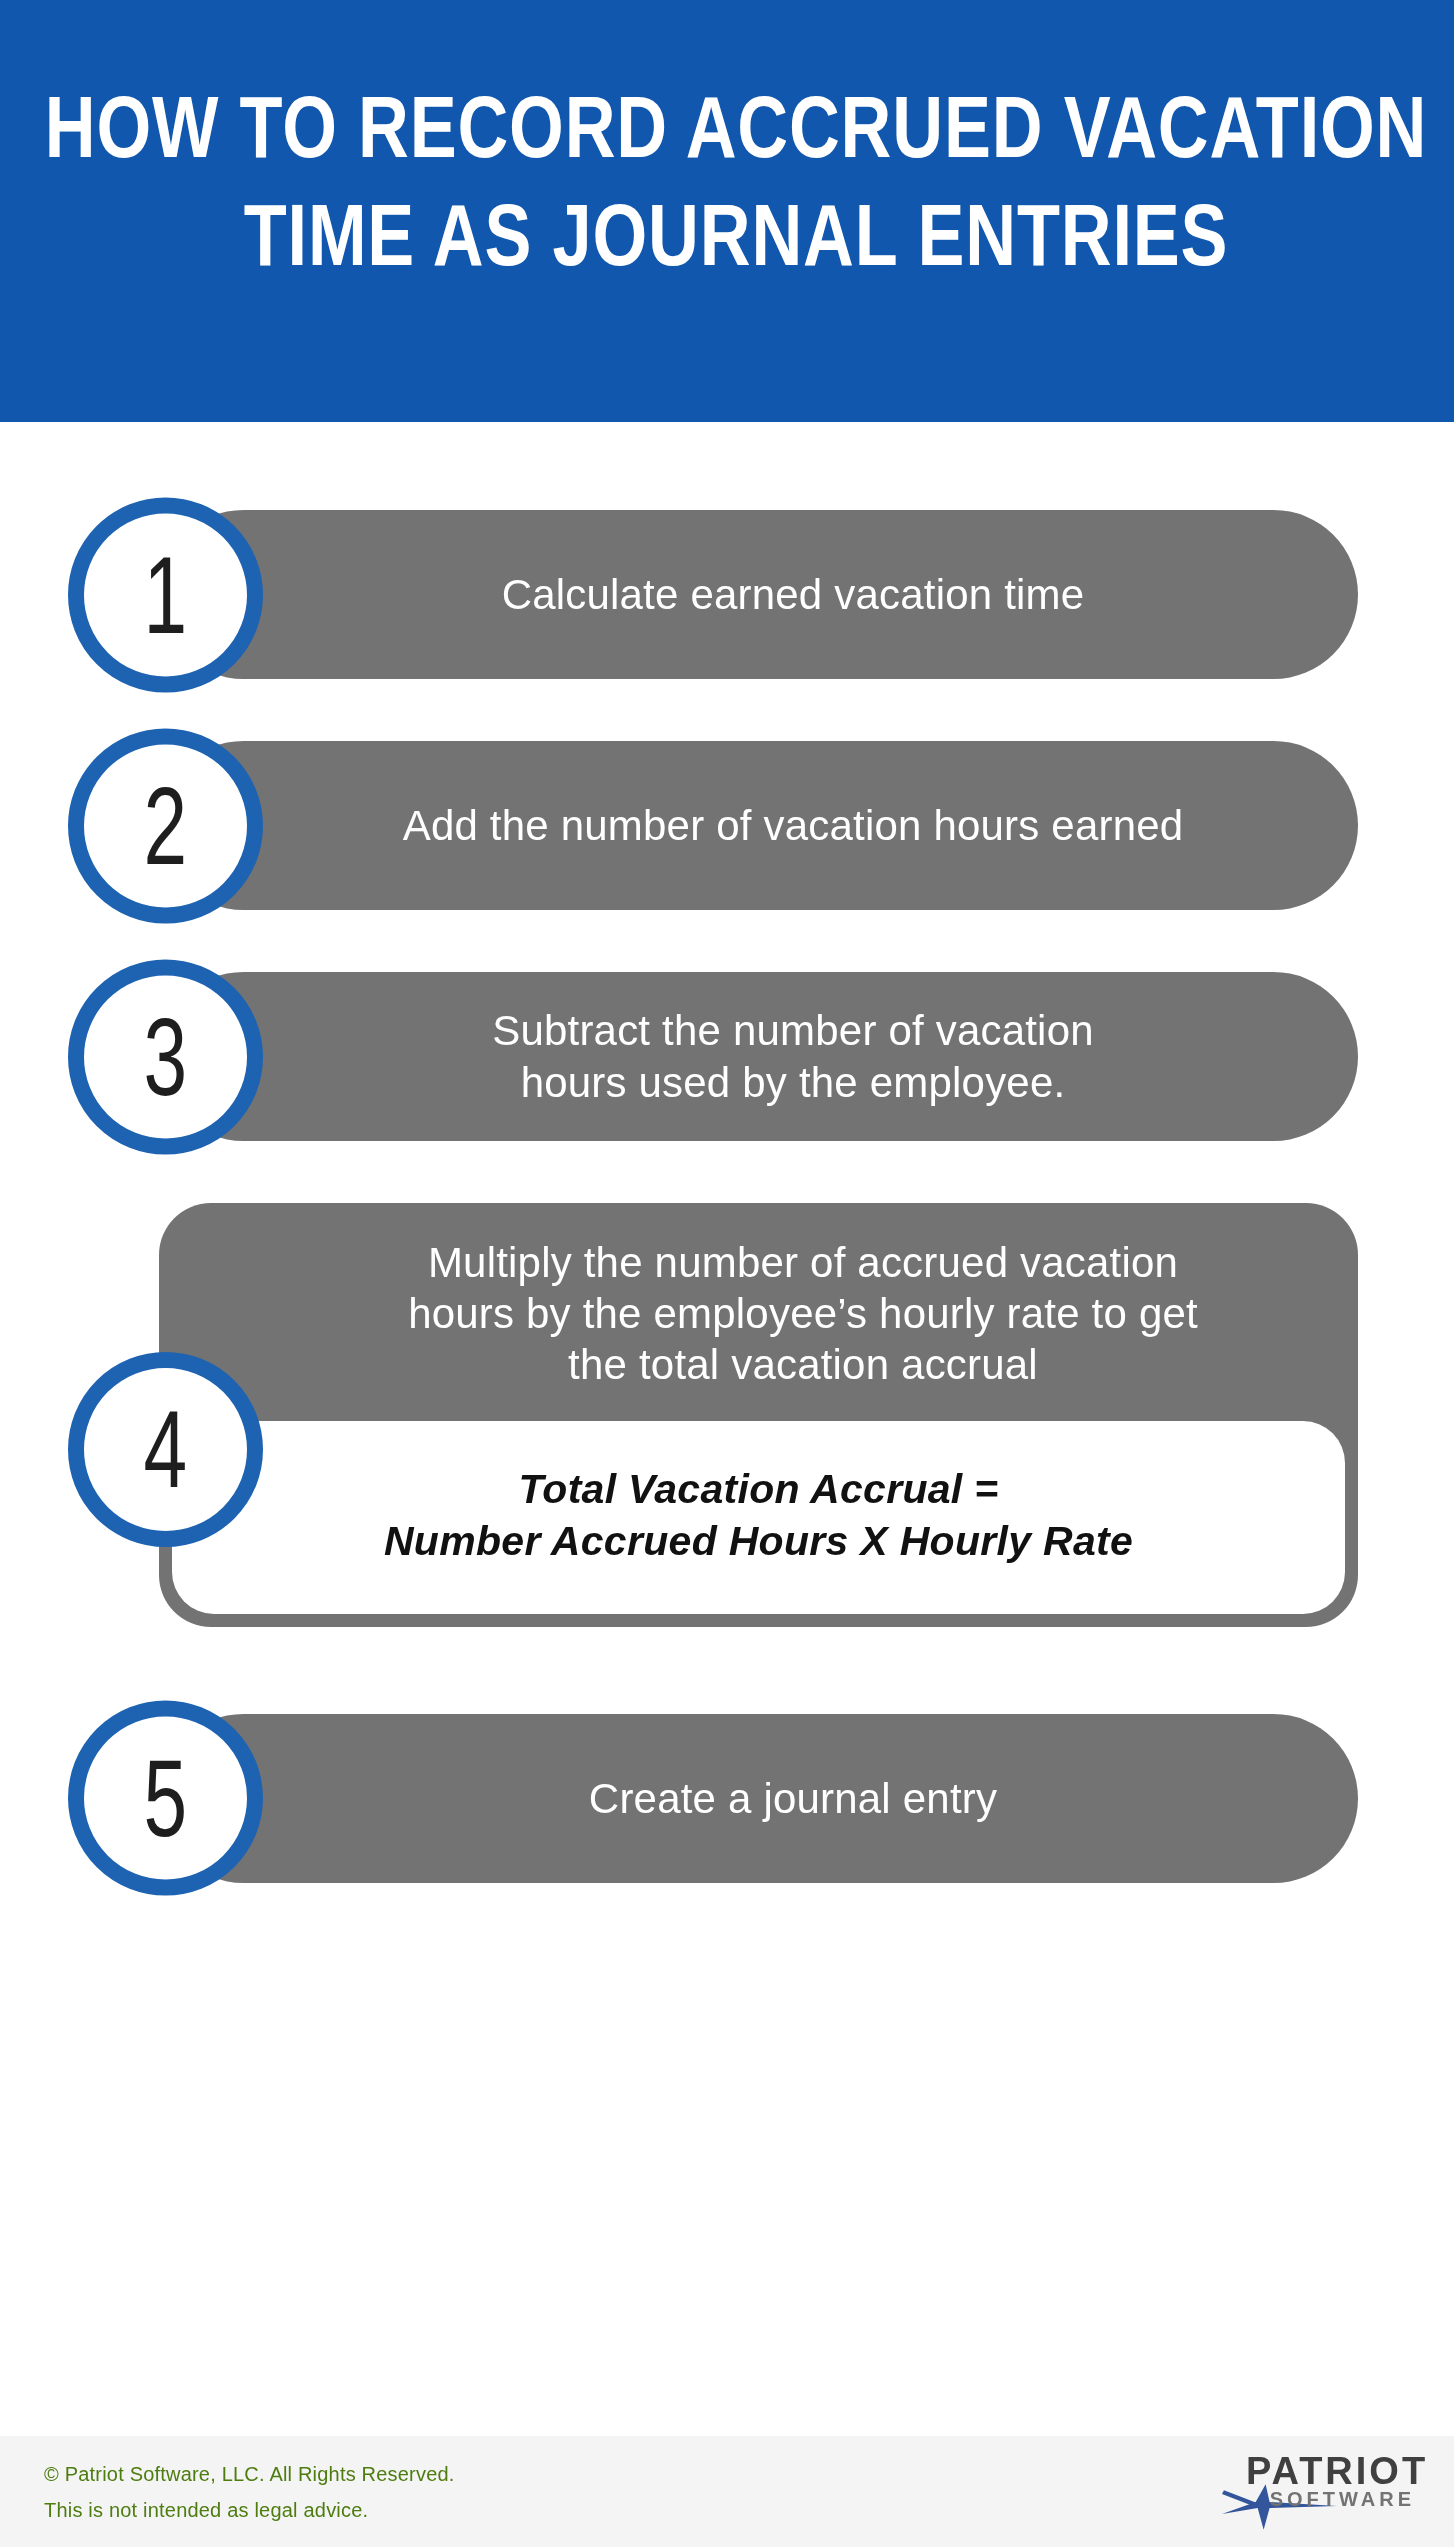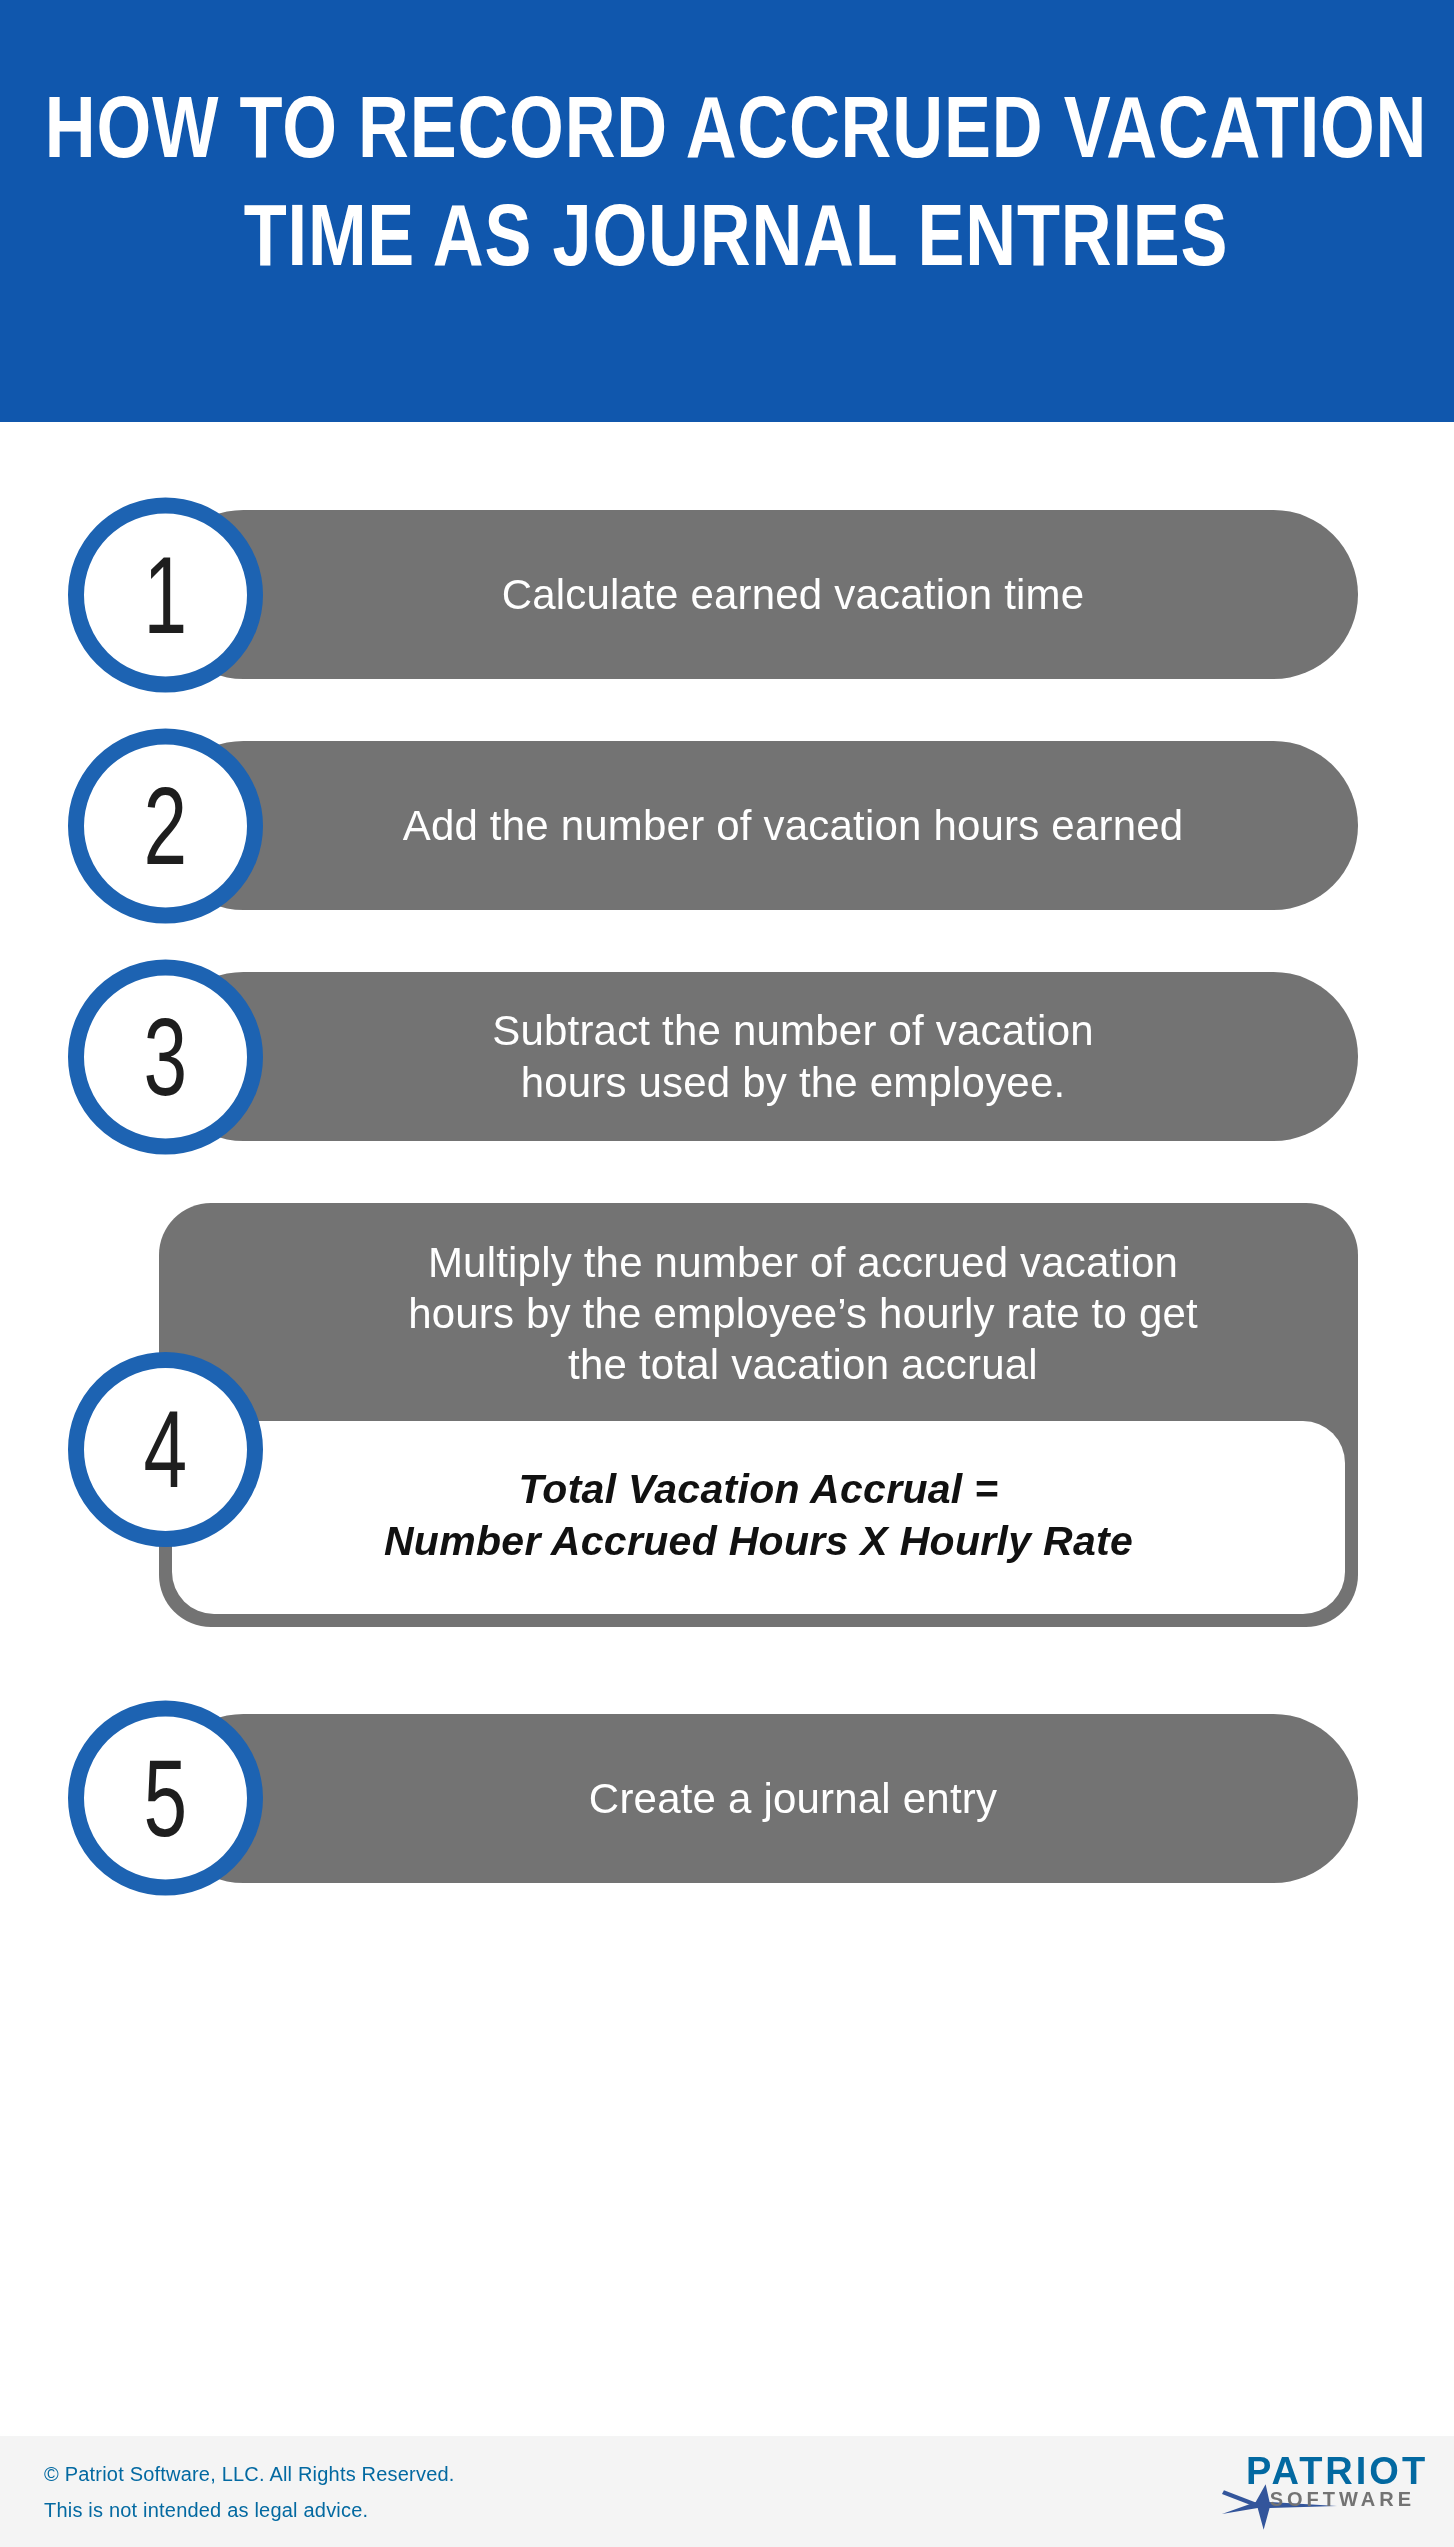--- a/index.html
+++ b/index.html
@@ -165,37 +165,37 @@
     justify-content: space-between;
     box-sizing: border-box;
     padding: 0 38px 0 44px;
   }
   .footer-legal {
     display: flex;
     flex-direction: column;
     gap: 16px;
   }
   .footer-legal-line {
-    color: #0369a1;
+    color: #4d7c0f;
     font-family: "Liberation Sans Narrow", "Liberation Sans", sans-serif;
     font-size: 20px;
     line-height: 1;
     letter-spacing: 0.2px;
   }
 
   .logo {
     width: 197px;
     height: 84px;
     position: relative;
   }
   .logo-word {
     position: absolute;
     top: 2px;
     left: 26px;
-    color: #0369a1;
+    color: #404040;
     font-family: "Liberation Sans", sans-serif;
     font-weight: 700;
     font-size: 38px;
     letter-spacing: 3px;
     line-height: 1;
   }
   .logo-sub {
     position: absolute;
     bottom: 25px;
     right: 2px;

